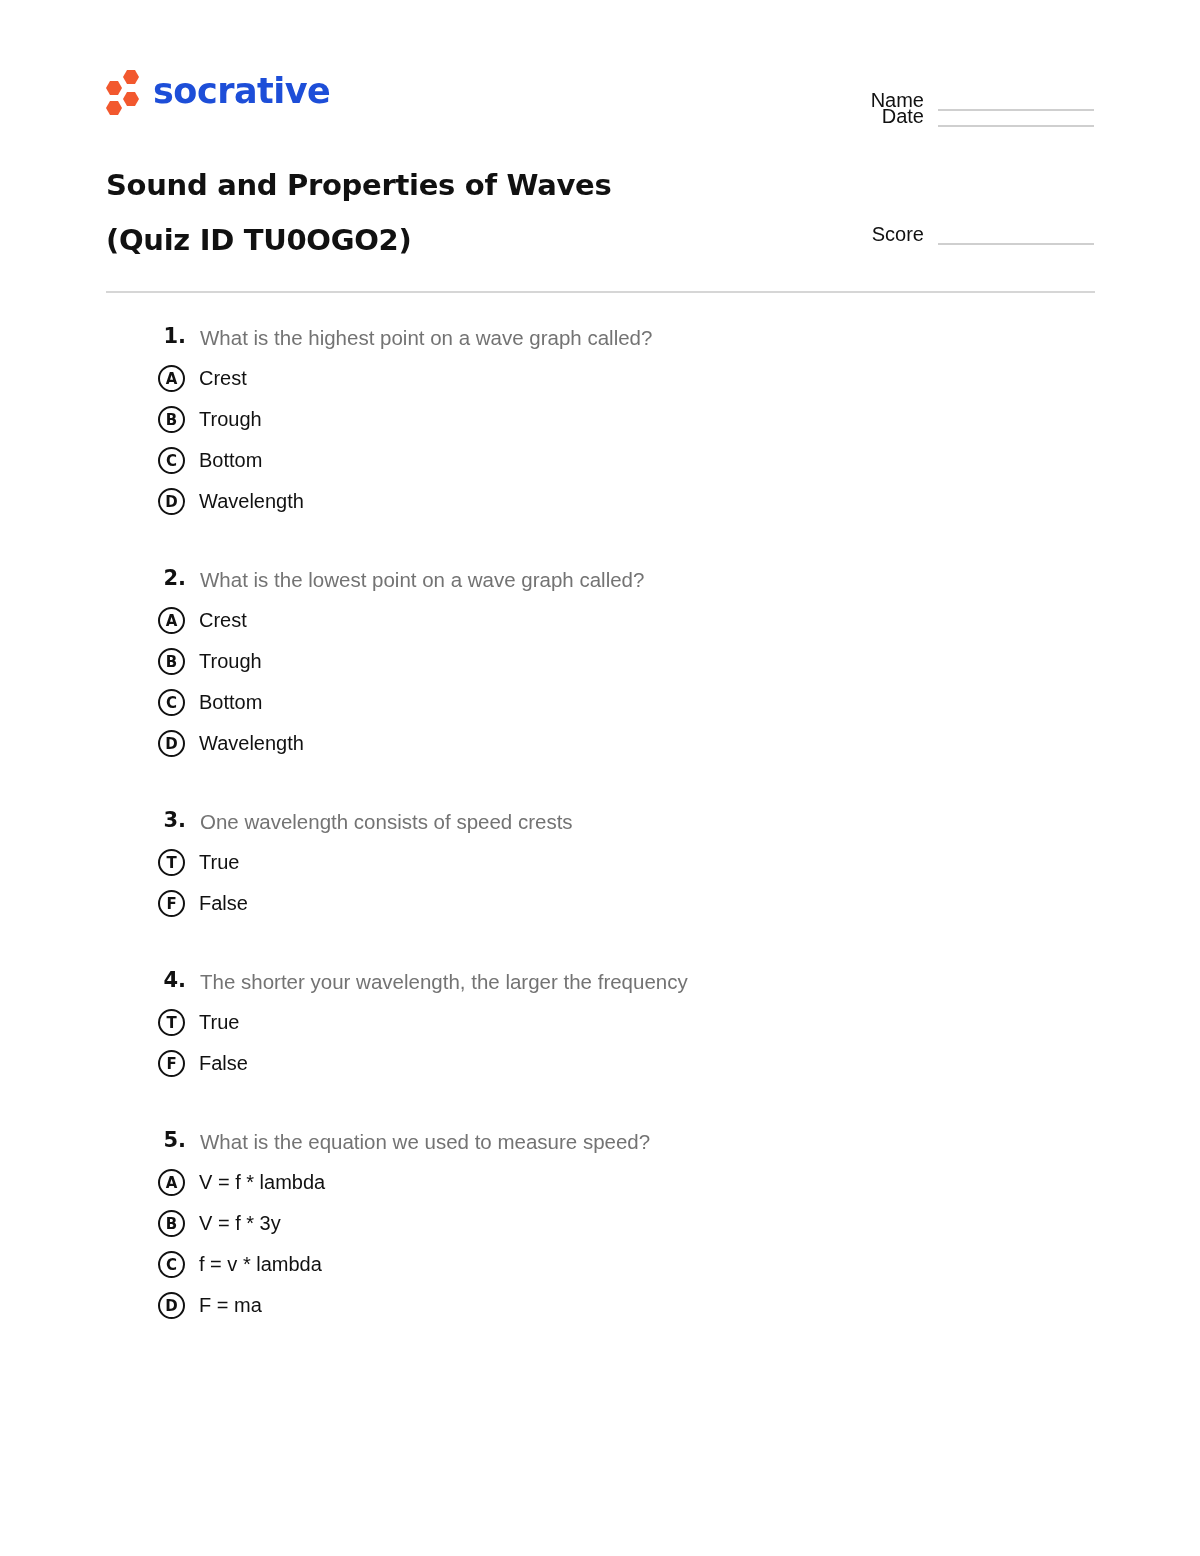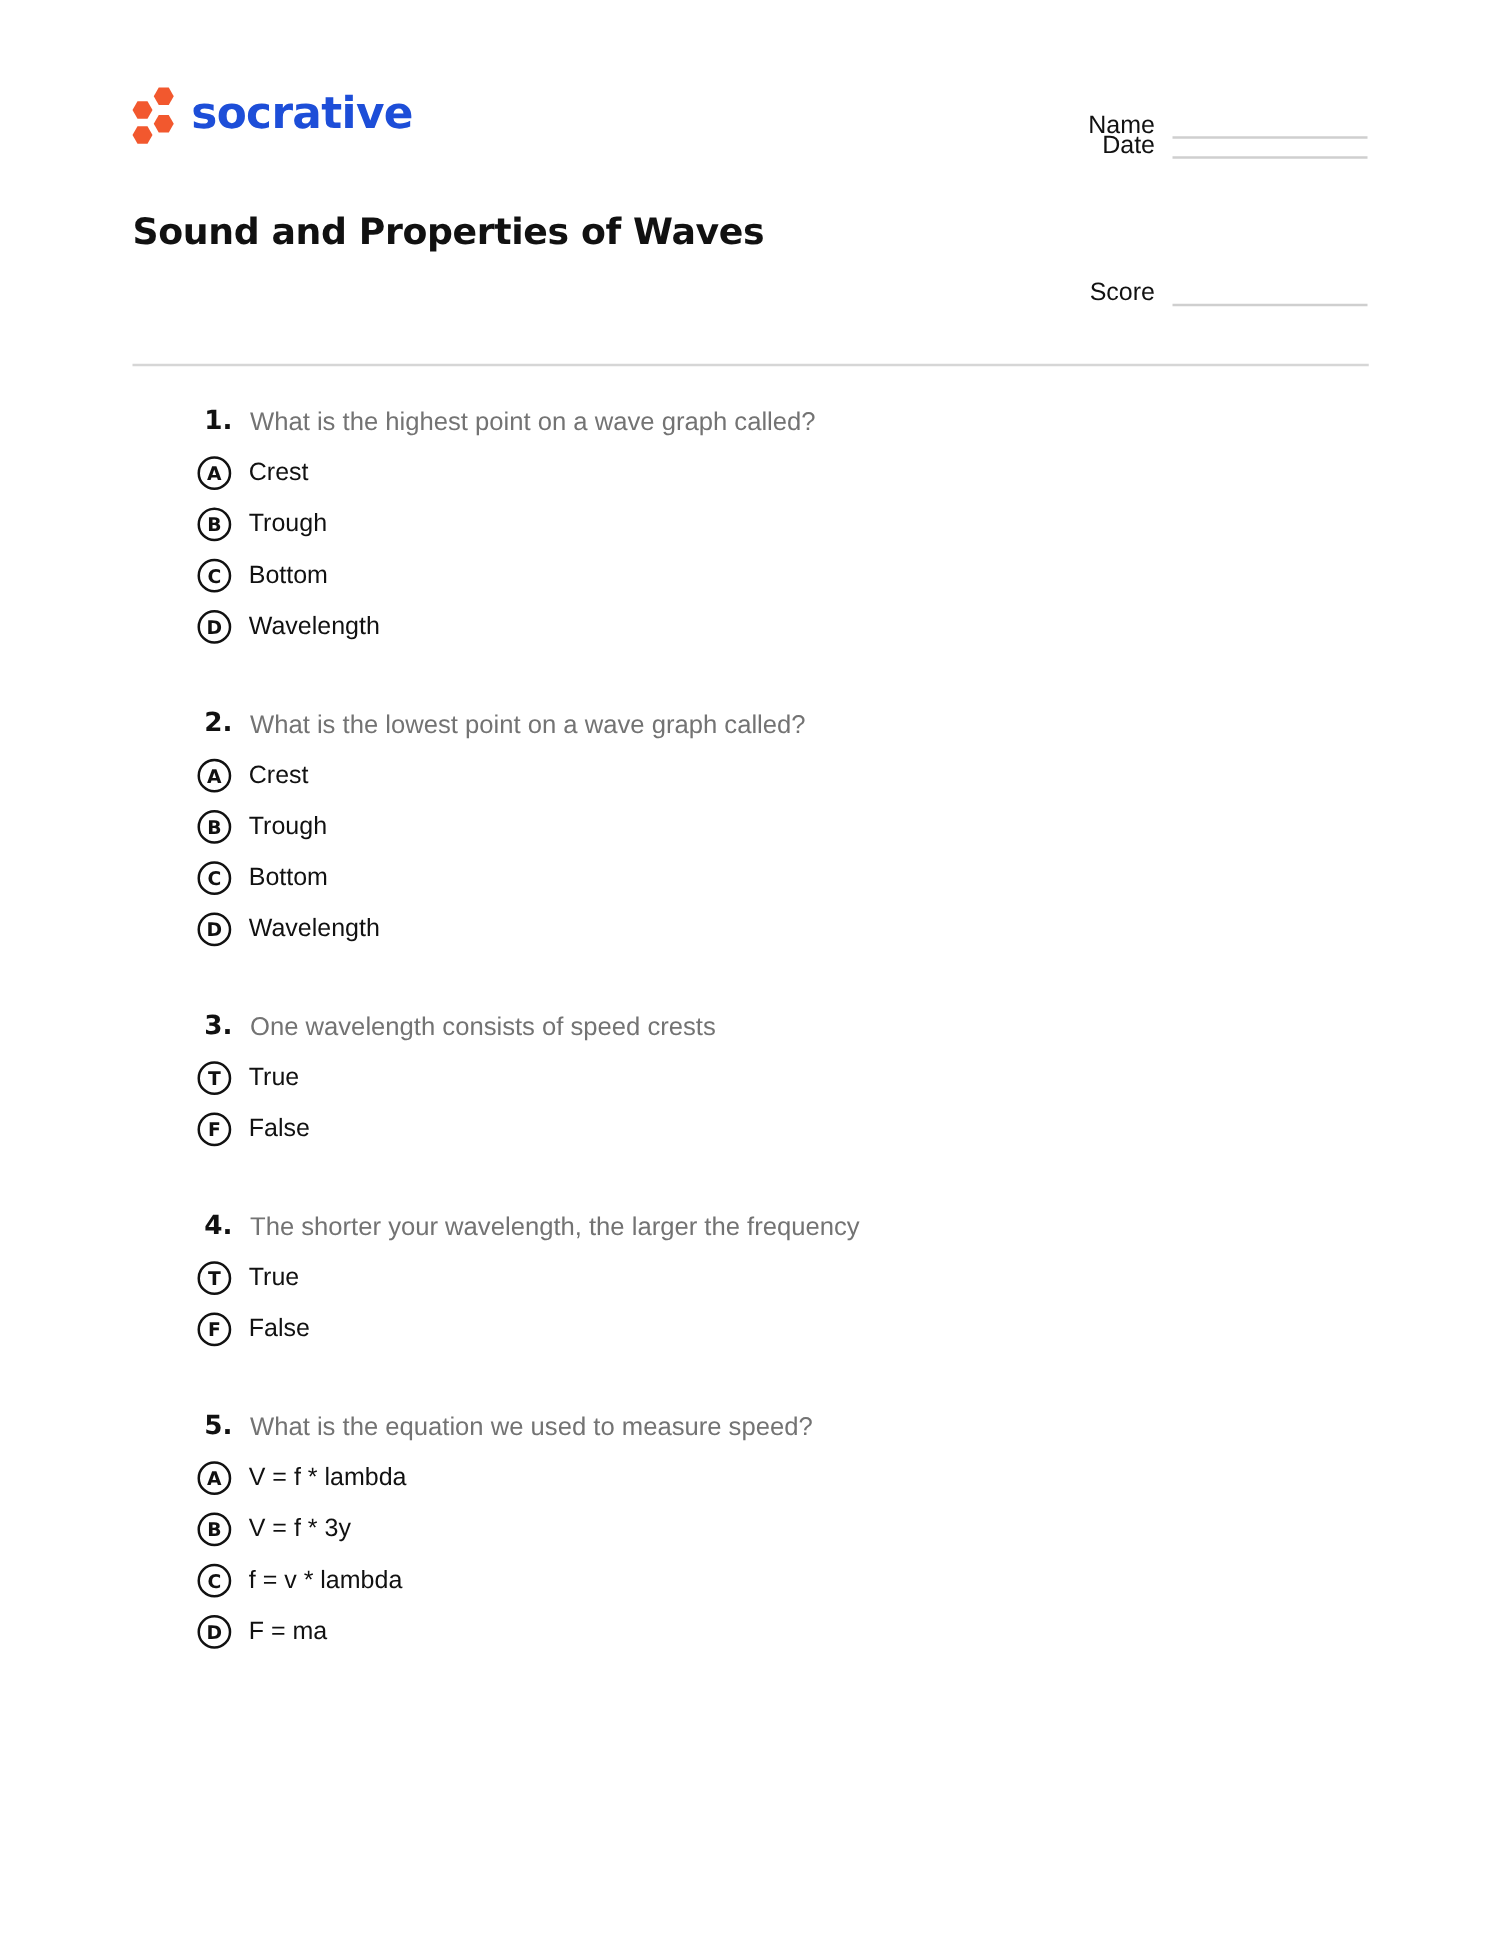--- a/index.html
+++ b/index.html
@@ -185,20 +185,21 @@
       <span class="field-line"></span>
     </div>
     <div class="field" style="top:123px;margin-top:23px;">
       <span class="field-label">Score</span>
       <span class="field-line"></span>
     </div>
   </div>
 
   <div class="title">
     <div>Sound and Properties of Waves</div>
+    <div>(Quiz ID TU0OGO2)</div>
   </div>
 
   <div class="divider"></div>
 
   <div class="questions">
 
     <div class="question" style="top:0px;">
       <div class="q-head">
         <span class="q-num">1.</span>
         <span class="q-text">What is the highest point on a wave graph called?</span>

